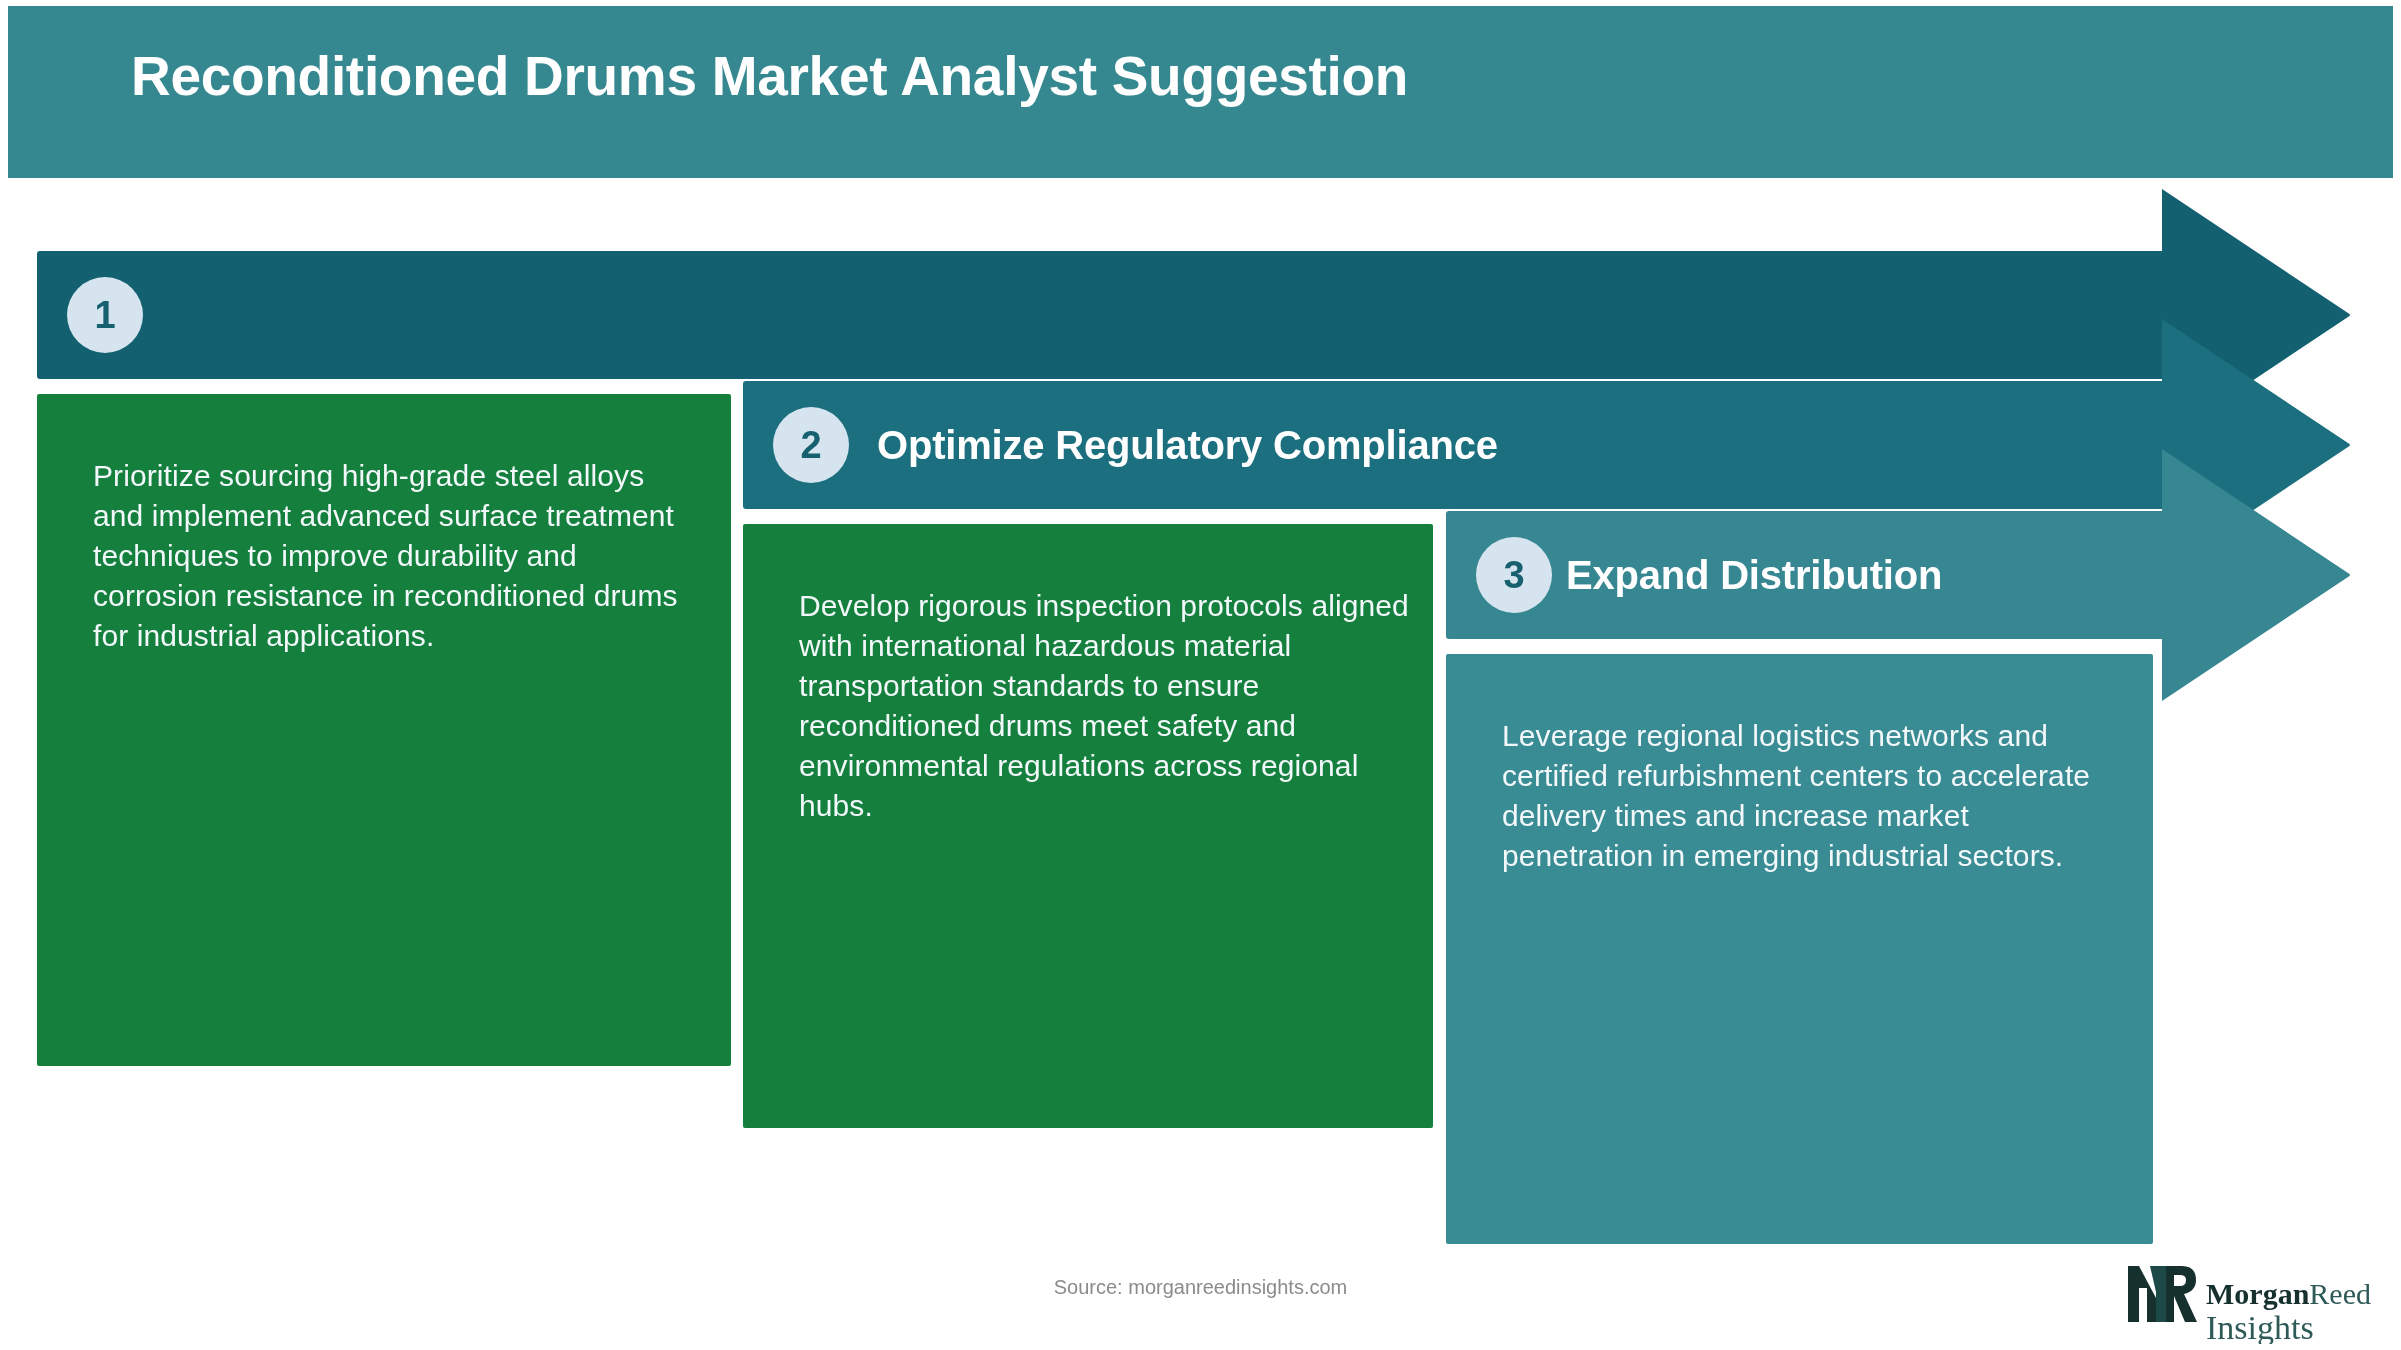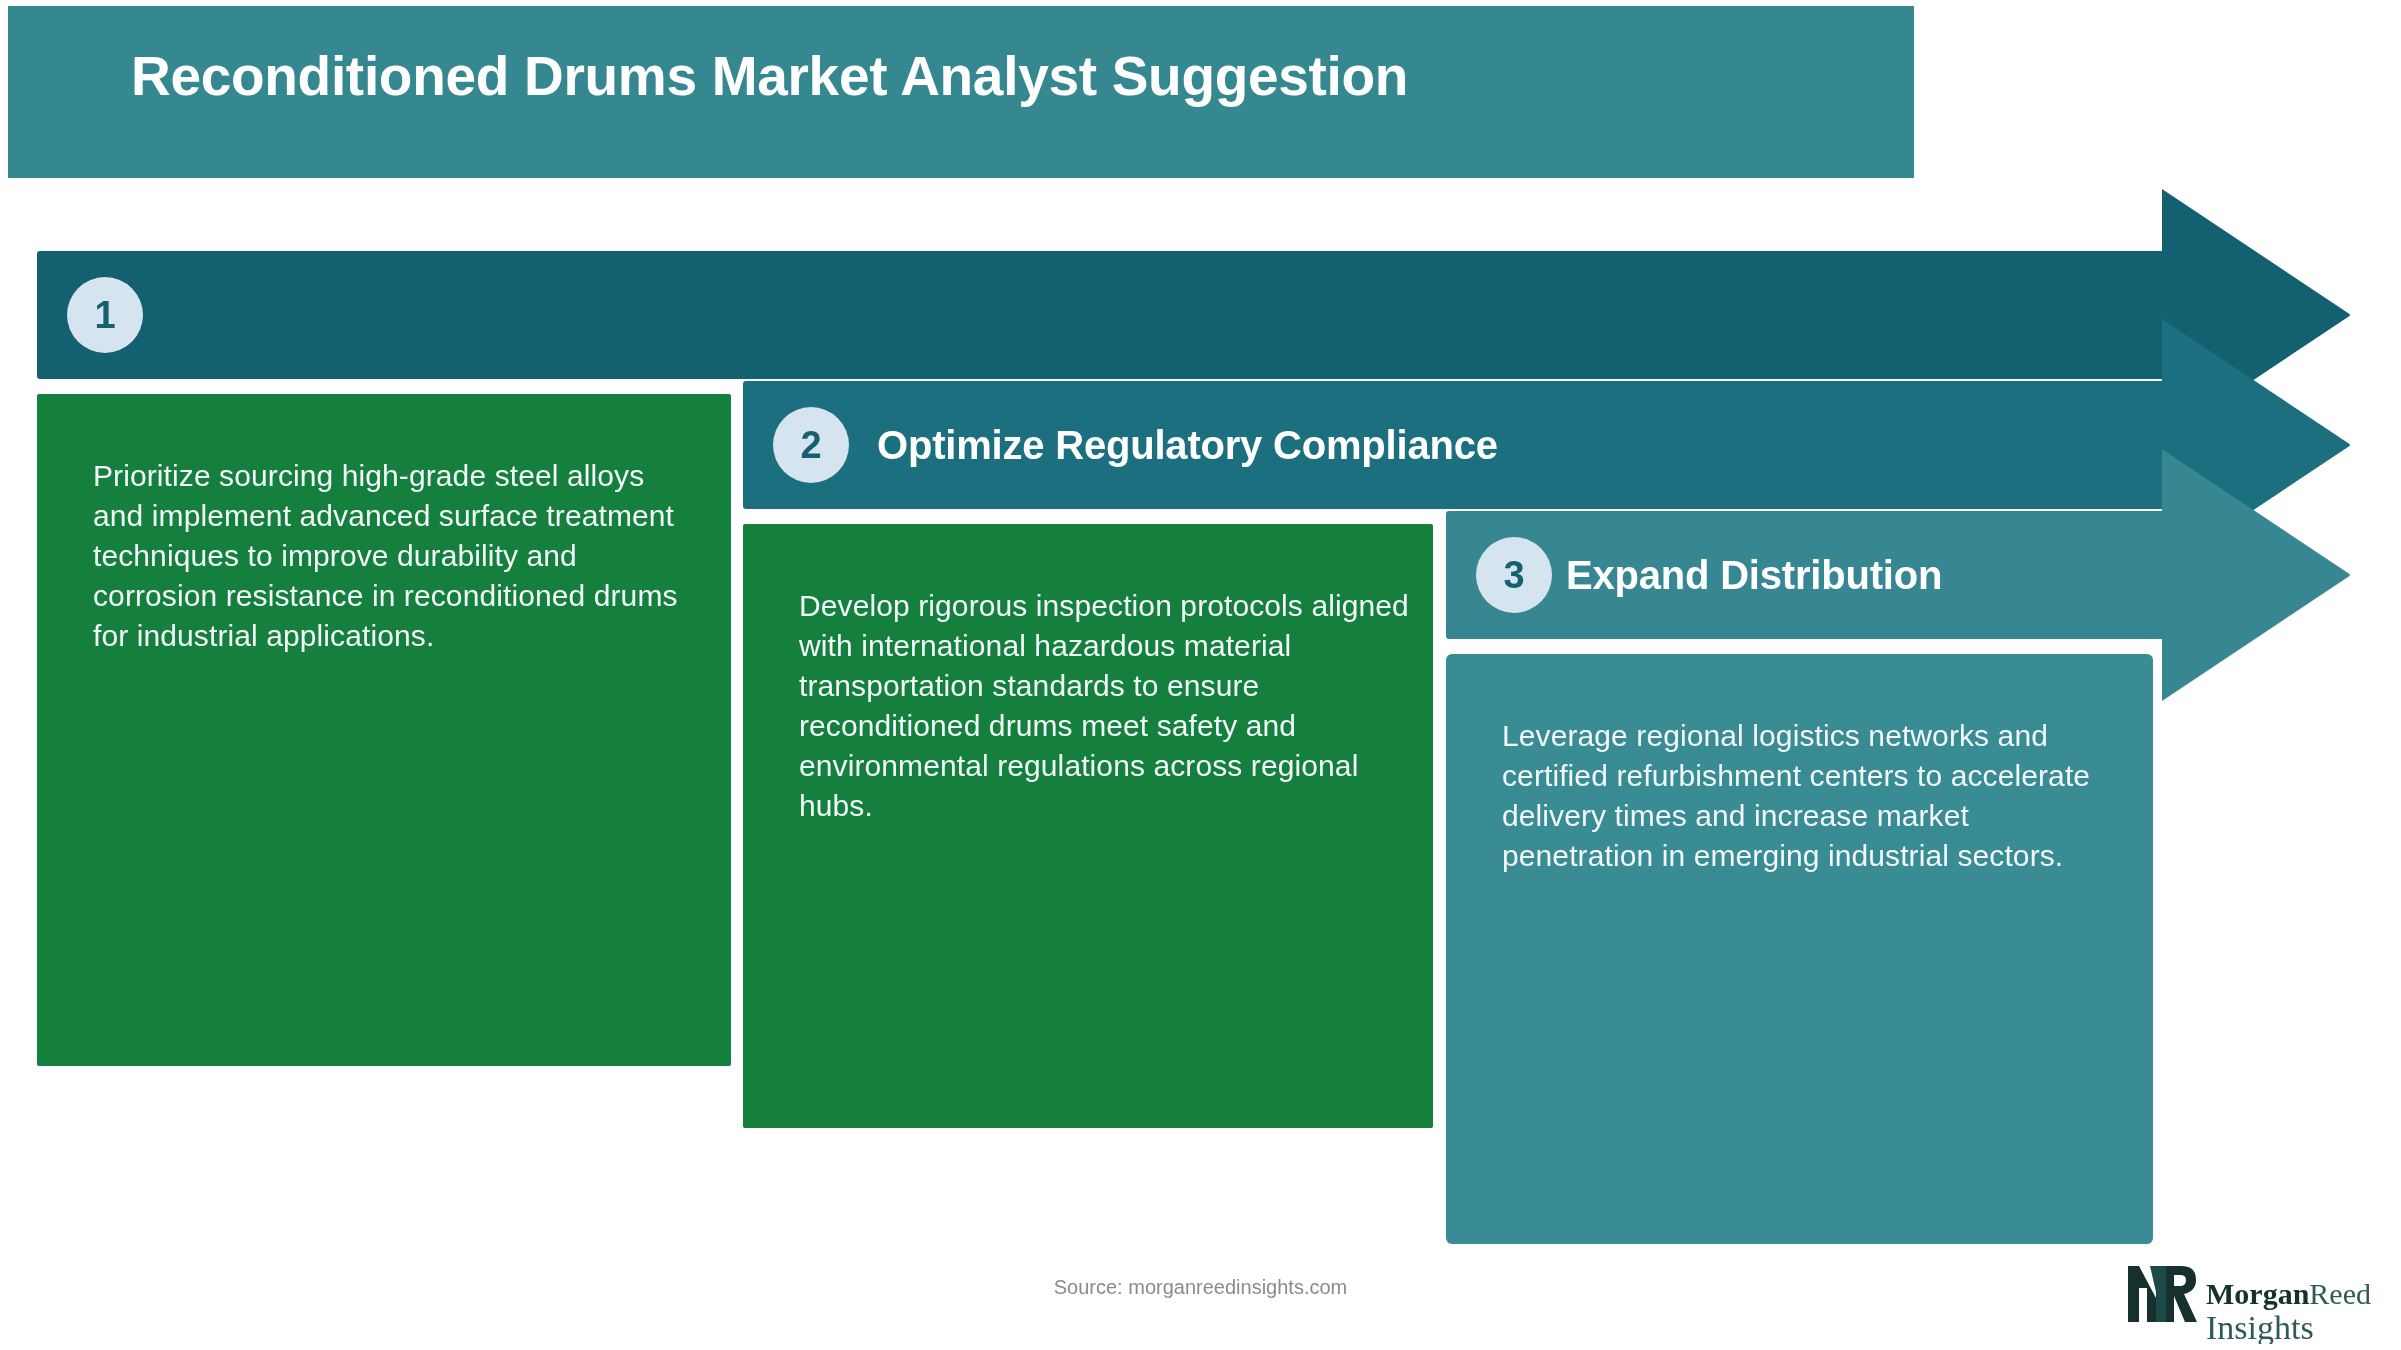--- a/index.html
+++ b/index.html
@@ -26,21 +26,21 @@
     left:8px; top:6px;
     width:2385px; height:1338px;
     background:#ffffff;
     overflow:hidden;
   }
 
   
   #header {
     position:absolute;
     left:0; top:0;
-    width:1906px; height:172px;
+    width:2385px; height:172px;
     background:#35888f;
   }
   #header-title {
     position:absolute;
     left:123px;
     top:38px;
     font-size:55px;
     font-weight:bold;
     color:#ffffff;
     letter-spacing:-0.3px;
@@ -177,21 +177,21 @@
         <svg viewBox="0 0 252 252" xmlns="http://www.w3.org/2000/svg">
           <path d="M 62 0 L 62 62 L 0 62 L 0 190 L 62 190 L 62 252 L 248 128 Q 252 126 248 124 Z" fill="#368792"></path>
         </svg>
       </div>
       <div class="band-badge" style="left:30px;">
         <span>3</span>
       </div>
       <div class="band-title" style="left:120px;">Expand Distribution</div>
     </div>
 
-    <div class="card" style="left:1438px; top:648px; width:707px; height:590px; background:#398b94;border-radius:6px;">
+    <div class="card" style="left:1438px; top:648px; width:707px; height:590px; background:#398b94;">
       <div class="card-text" style="left:56px; top:62px; width:600px;">Leverage regional logistics networks and certified refurbishment centers to accelerate delivery times and increase market penetration in emerging industrial sectors.</div>
     </div>
 
     <div id="source">Source: morganreedinsights.com</div>
 
     <div id="logo">
       <div id="logo-mark">
         <svg viewBox="0 0 72 62" xmlns="http://www.w3.org/2000/svg">
           <path d="M2 60 L2 4 L13 4 L30 36 L30 60 L21 60 L21 26 L13 26 L13 60 Z" fill="#16302e"></path>
           <path d="M24 4 L40 4 L40 60 L30 60 L30 30 Z" fill="#1d4a46"></path>

